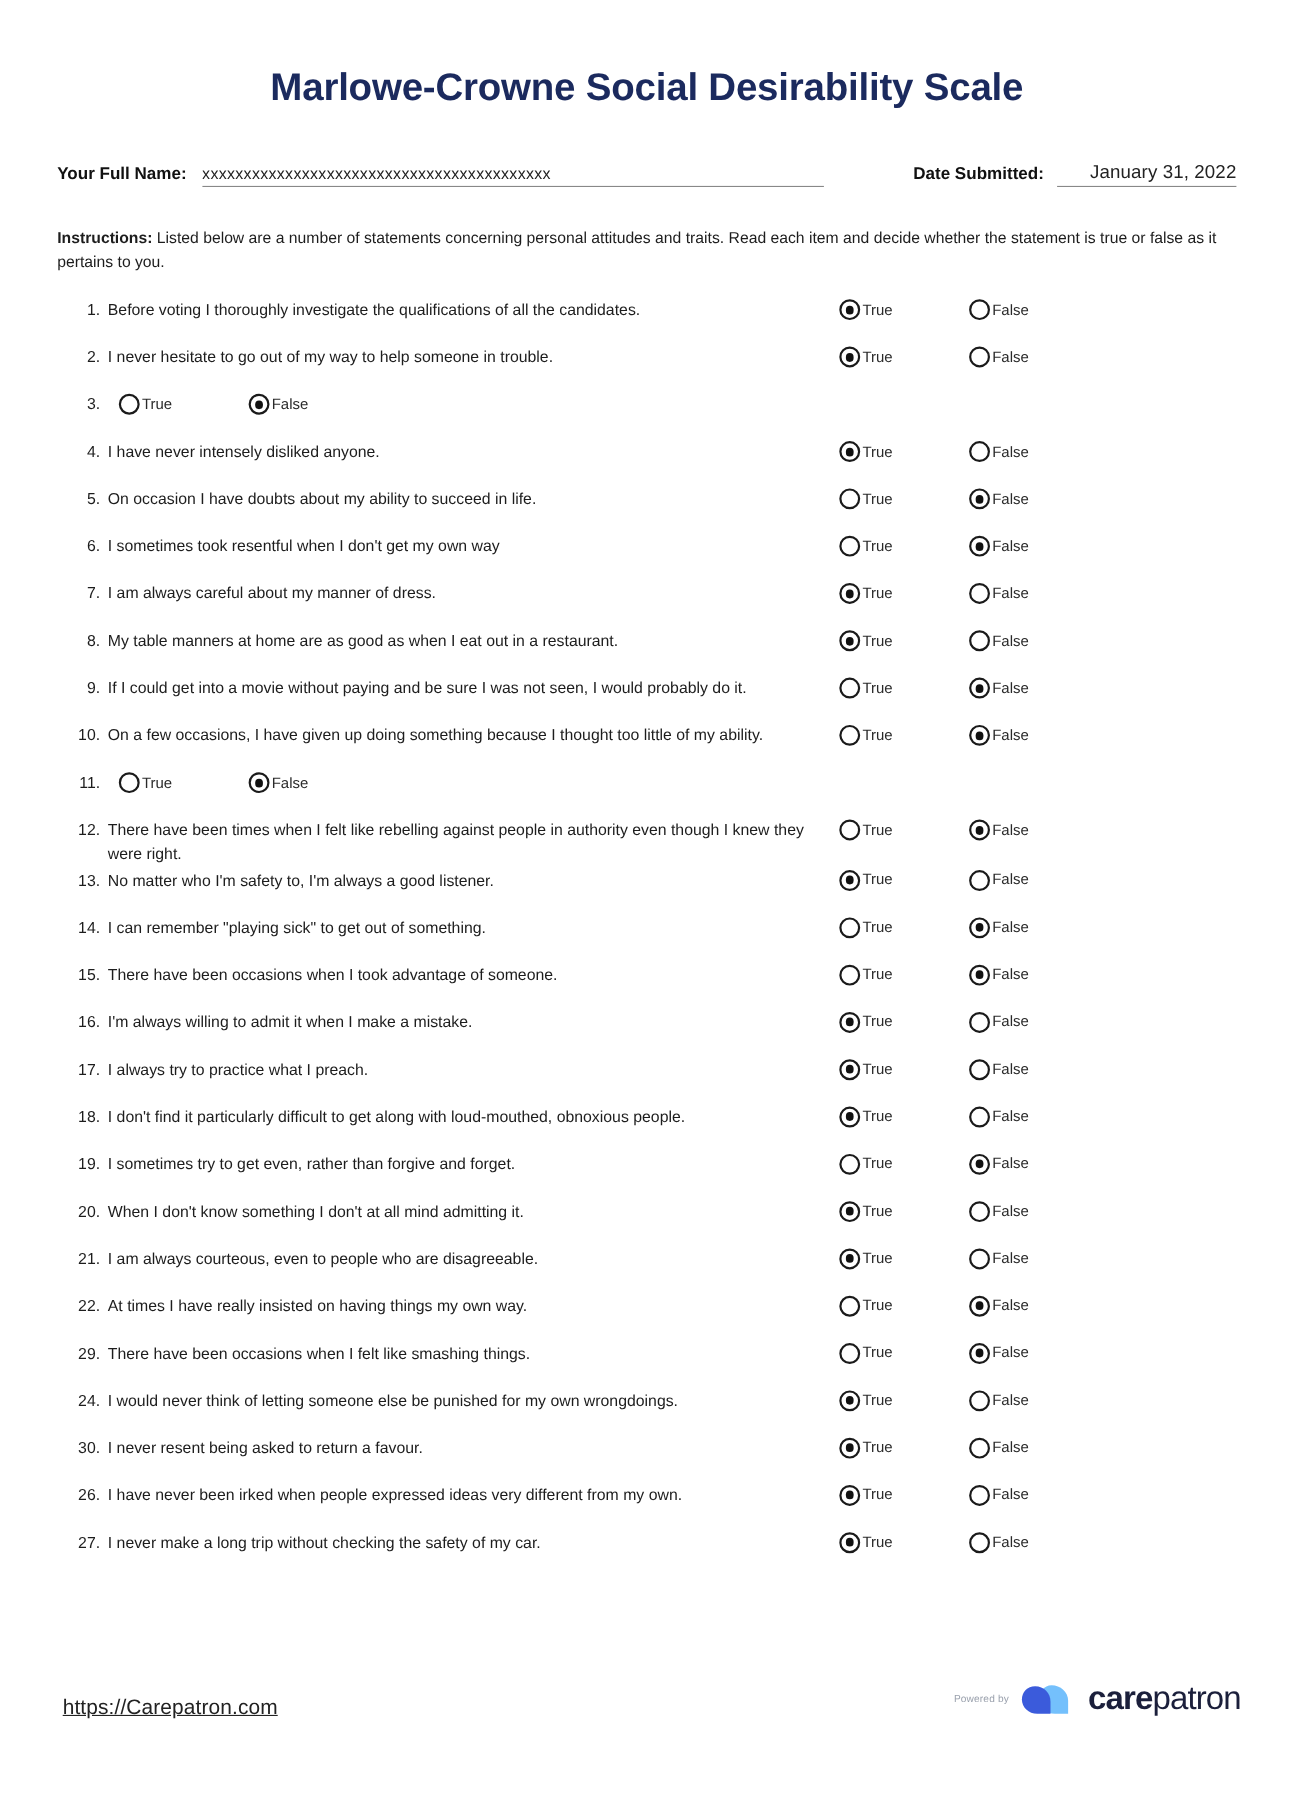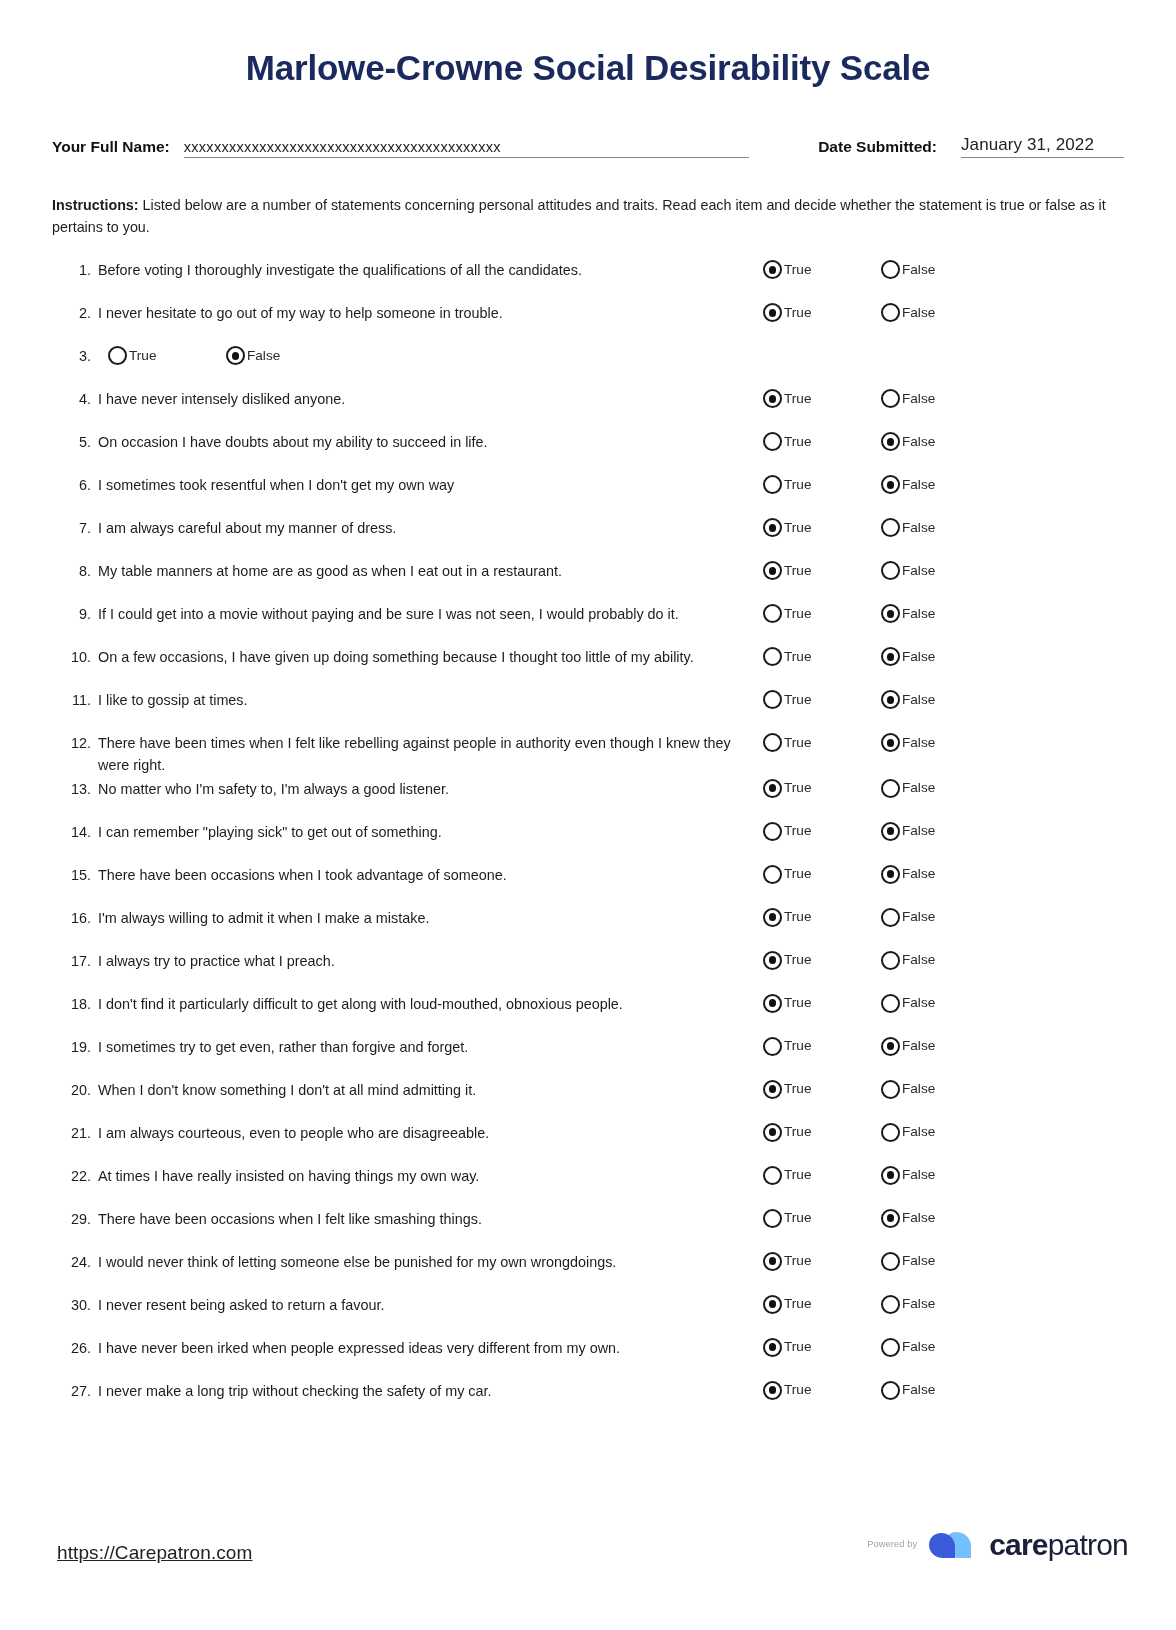--- a/index.html
+++ b/index.html
@@ -7,21 +7,21 @@
     width: 1176px;
     height: 1630px;
     background: #ffffff;
     font-family: "Liberation Sans", sans-serif;
     color: #1c1c1c;
   }
   .page {
     position: relative;
     width: 1176px;
     height: 1630px;
-    padding: 0 48px;
+    padding: 12px 48px;
     background: #fff;
     overflow: hidden;
   }
 
   
   .title {
     text-align: center;
     font-size: 35px;
     font-weight: bold;
     color: #1b2a5e;
@@ -56,21 +56,21 @@
     color: #222;
     letter-spacing: 0.2px;
     line-height: 1;
     padding-bottom: 3px;
     white-space: nowrap;
     overflow: hidden;
   }
   .name-field { flex: 0 0 565px; margin-left: 14px; }
   .name-field .val { font-size: 14.5px; letter-spacing: 0.3px; }
   .spacer { flex: 1 1 auto; }
-  .date-field { flex: 0 0 163px; margin-left: 24px; height: 30px; }
+  .date-field { flex: 0 0 163px; margin-left: 12px; height: 30px; justify-content: flex-end; }
   .date-field .val { font-size: 17px; letter-spacing: 0.1px; padding-bottom: 4px; }
 
   
   .instructions {
     margin-top: 36px;
     padding: 0 6px 0 4px;
     font-size: 14.3px;
     line-height: 1.55;
     color: #1d1d1d;
     max-width: 1065px;
@@ -355,21 +355,20 @@
           <label class="opt opt-false">
             <span class="radio checked">
               <span class="dot"></span>
             </span>
             <span class="opt-label">False</span>
           </label>
         </div>
       </div>
       <div class="item">
         <div class="item-num">11.</div>
-        <div class="item-text">I like to gossip at times.</div>
         <div class="opts">
           <label class="opt opt-true">
             <span class="radio"></span>
             <span class="opt-label">True</span>
           </label>
           <label class="opt opt-false">
             <span class="radio checked">
               <span class="dot"></span>
             </span>
             <span class="opt-label">False</span>

